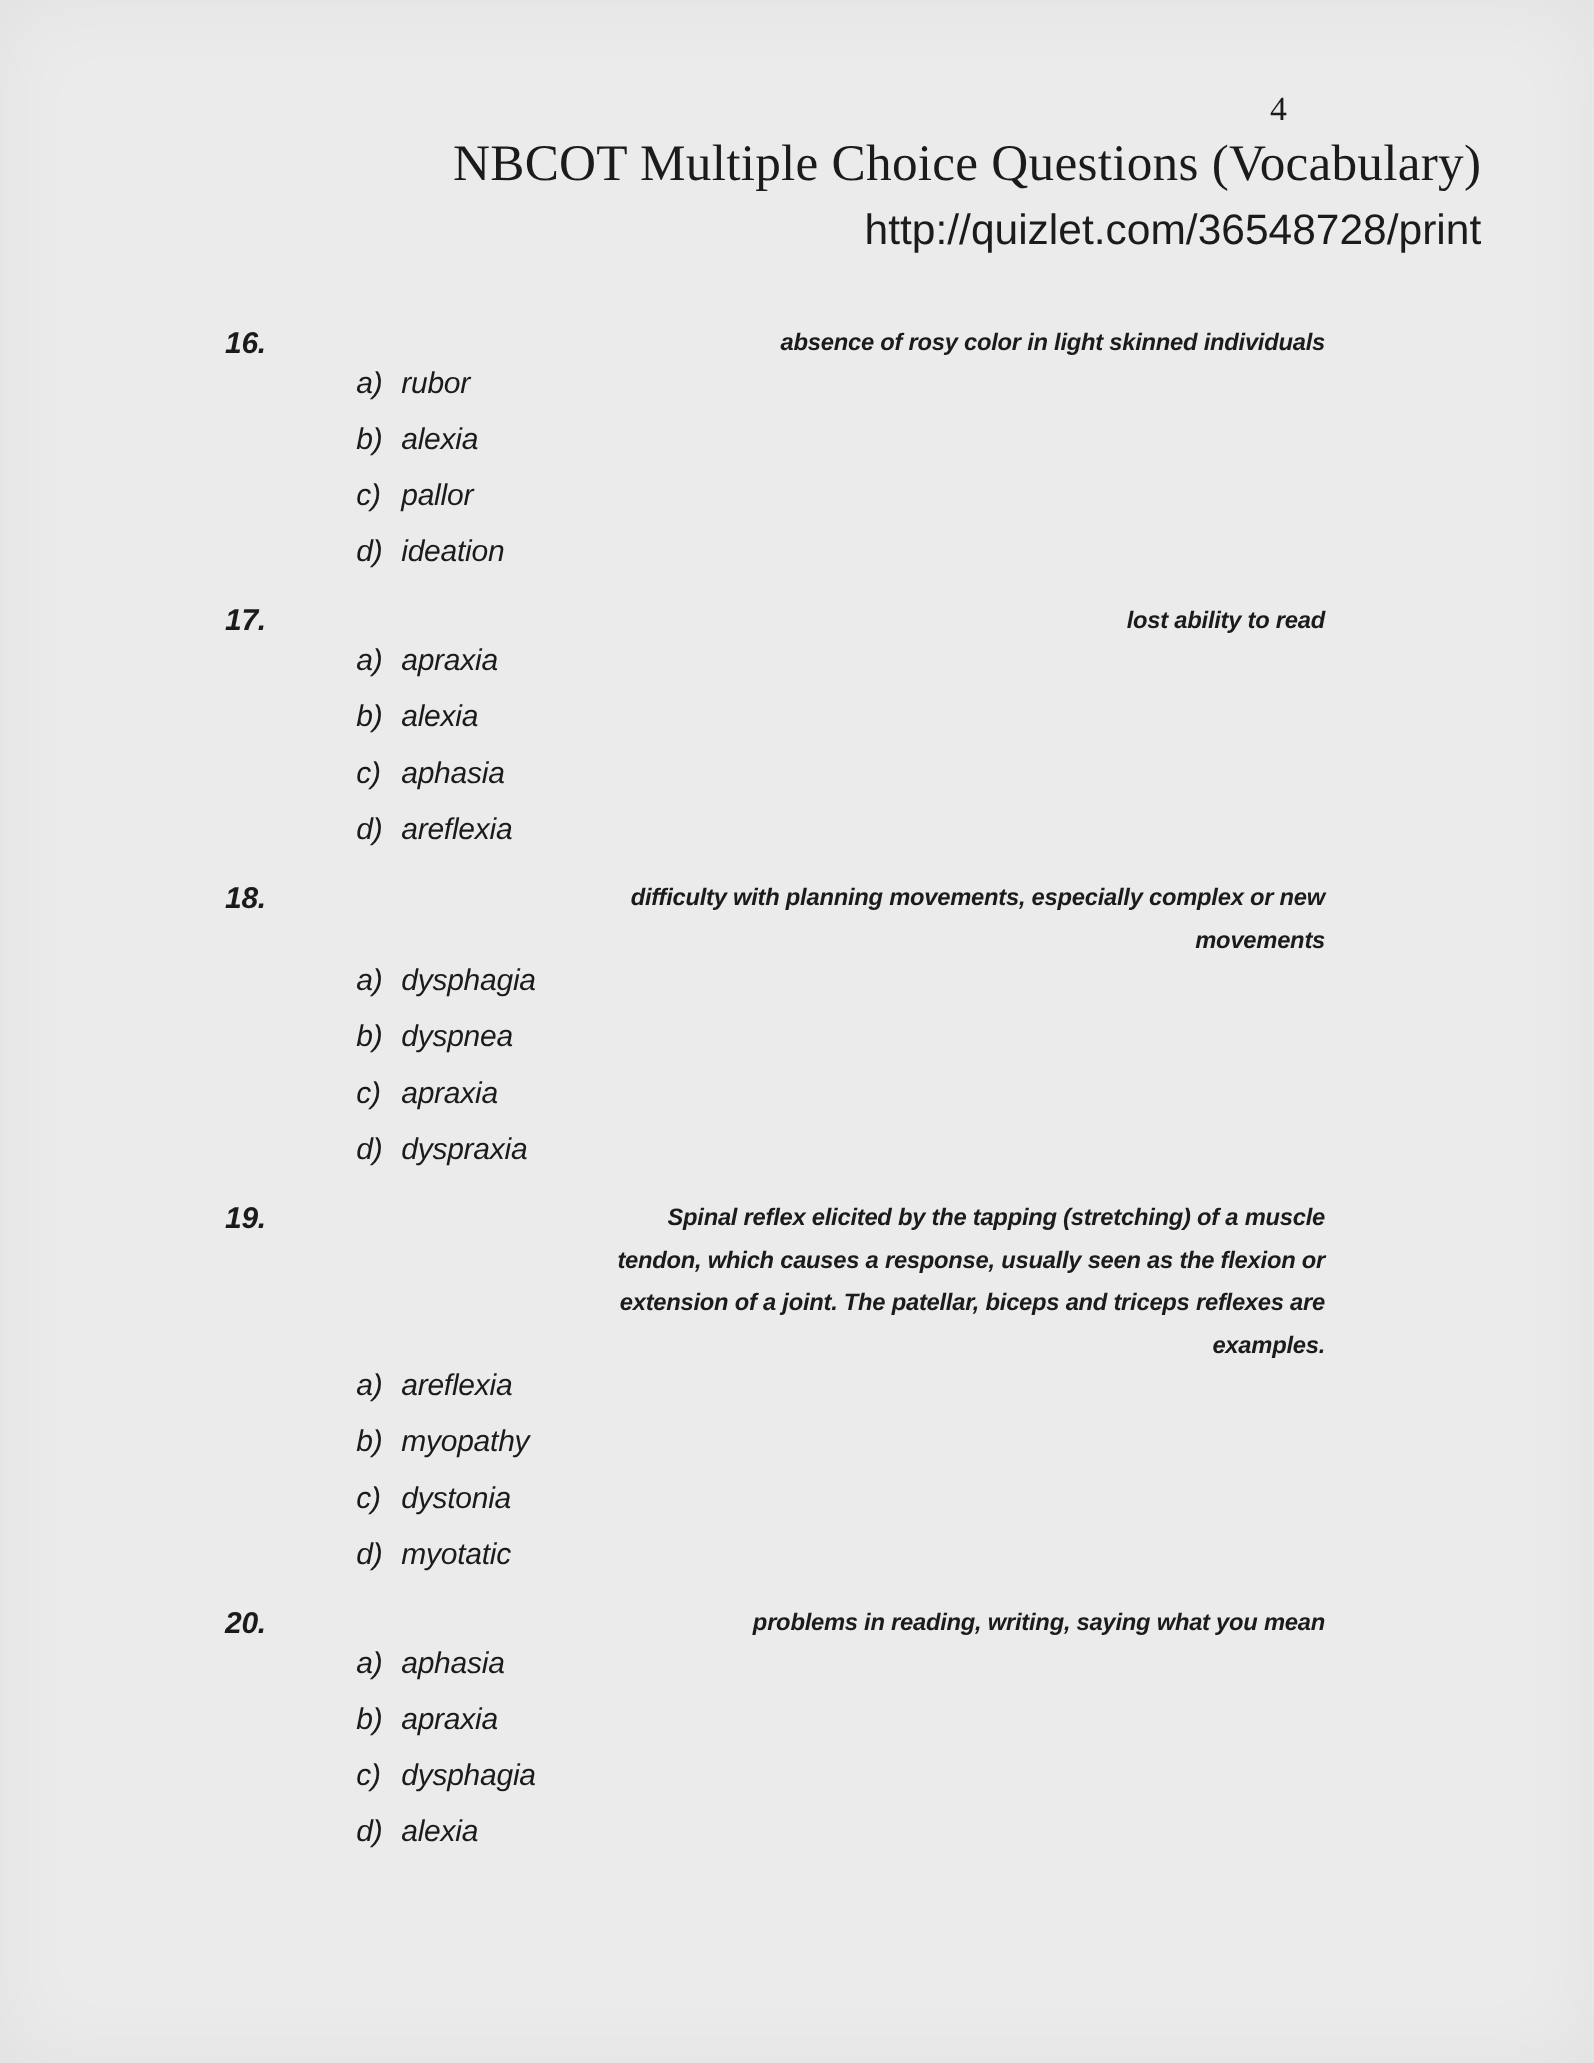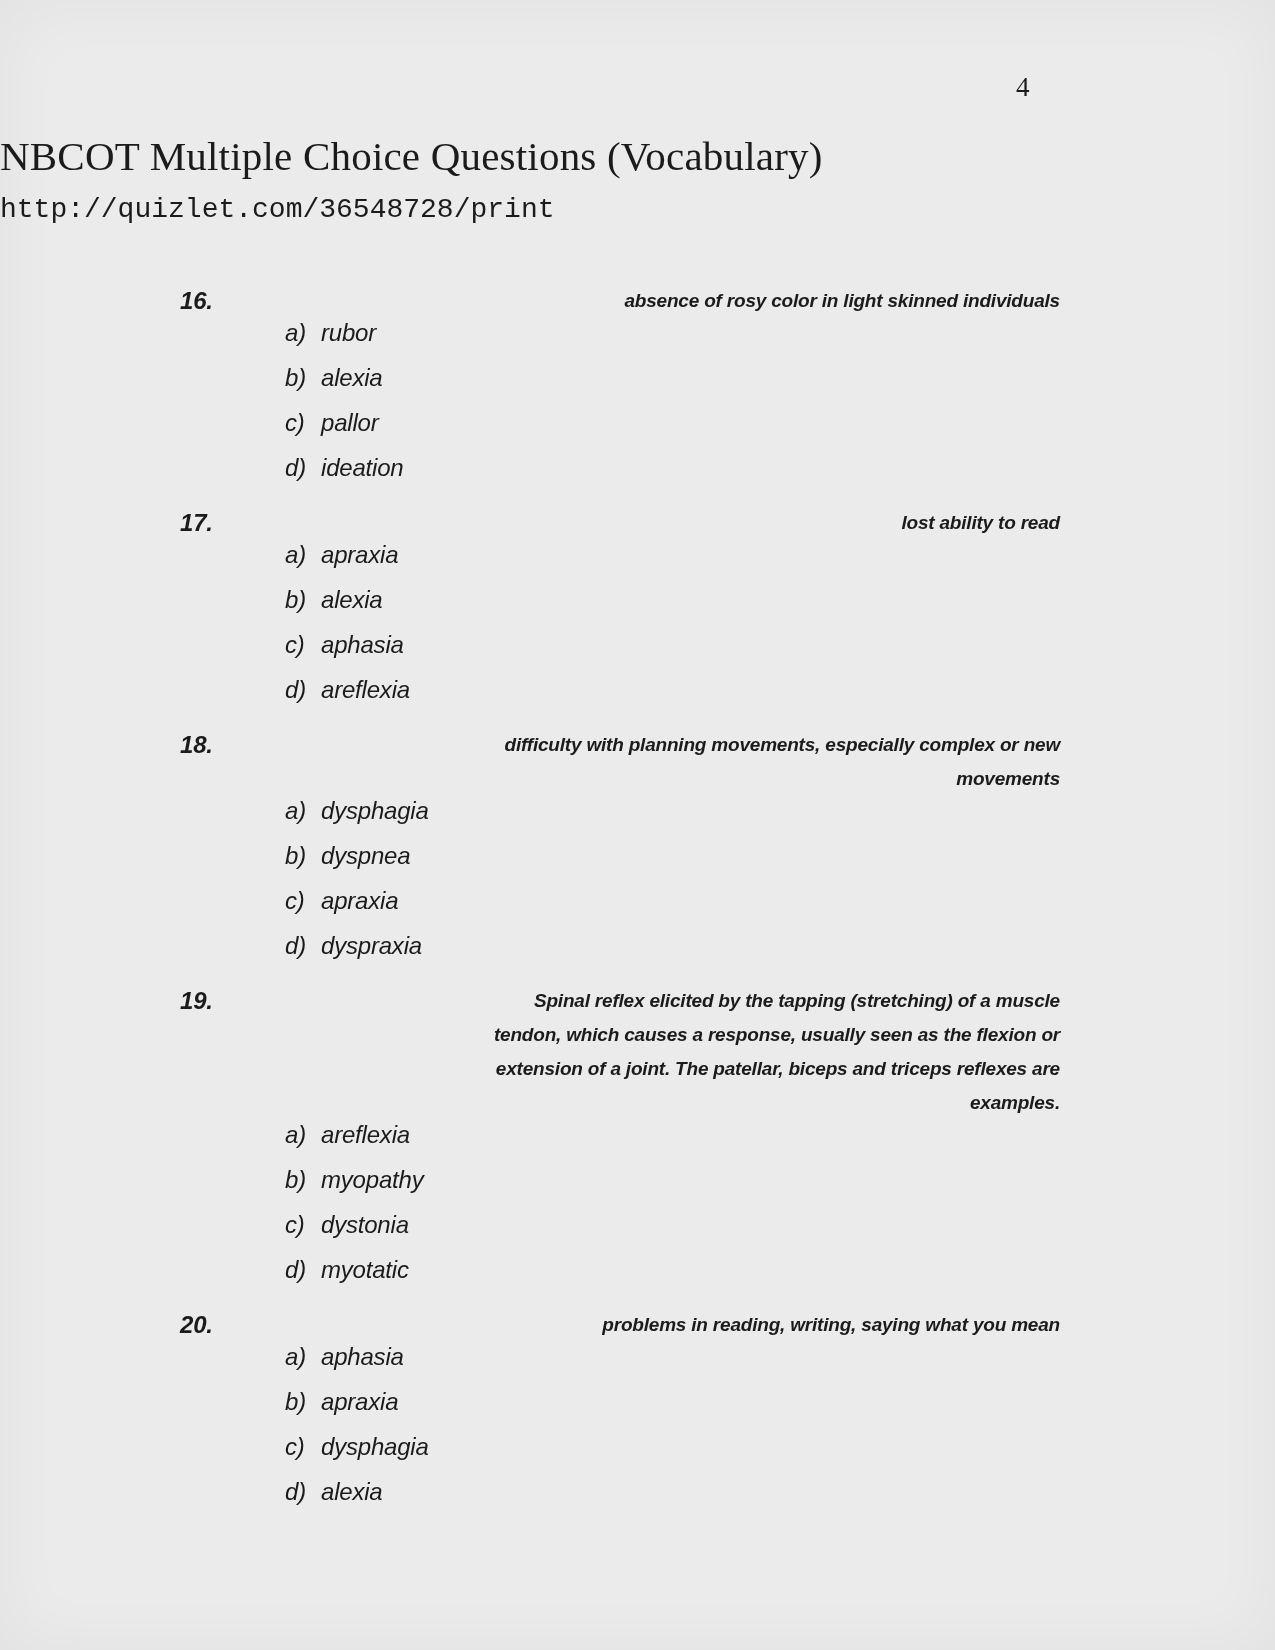--- a/index.html
+++ b/index.html
@@ -12,41 +12,40 @@
     background: #ebebeb;
     color: #1b1b1b;
     font-family: "Liberation Sans", sans-serif;
     position: relative;
     overflow: hidden;
     box-shadow: inset 0 0 70px rgba(0,0,0,0.045);
   }
   .header {
     padding-top: 107px;
     width: 1185px;
-    text-align: left;
-    margin-top: 26px;
+    text-align: right;
   }
   .doc-title {
     font-family: "Liberation Serif", serif;
     font-size: 41px;
     line-height: 46px;
     font-weight: 400;
     letter-spacing: 0.2px;
   }
   .page-number {
     position: absolute;
     top: 72px;
     left: 1016px;
     font-family: "Liberation Serif", serif;
     font-size: 27px;
     line-height: 30px;
   }
   .doc-url {
-    font-family: Liberation Mono, monospace;
-    font-size: 28px;
+    font-family: Liberation Sans, sans-serif;
+    font-size: 34px;
     line-height: 30px;
     margin-top: 16px;
   }
   .content {
     margin: 59px 0 0 180px;
     width: 890px;
     font-style: italic;
   }
   .question {
     display: flex;

